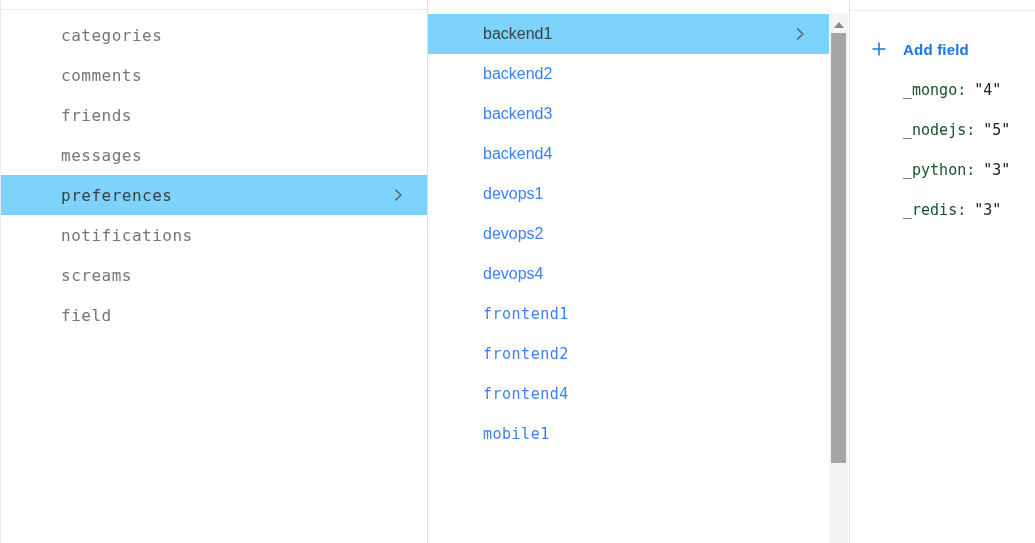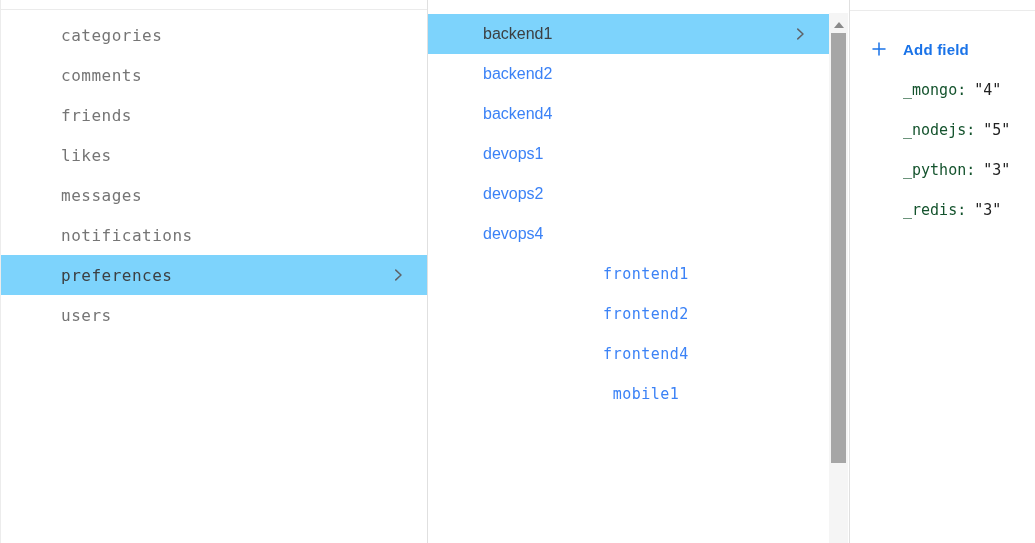--- a/index.html
+++ b/index.html
@@ -22,21 +22,21 @@
   .col-left .list{top:15px;right:0;}
   .col-mid .list{top:14px;right:20px;}
 
   .row{height:40px;display:flex;align-items:center;cursor:pointer;}
   .col-left .row{padding-left:60px;padding-right:20px;
                  font-family:"DejaVu Sans Mono","Liberation Mono",monospace;
                  font-size:16px;color:#757575;letter-spacing:.5px;}
   .col-mid .row{padding-left:55px;padding-right:20px;
                 font-size:16px;color:#3b82f6;}
   .col-mid .row.mono{font-family:"DejaVu Sans Mono","Liberation Mono",monospace;
-                     font-size:15px;letter-spacing:.5px;text-align:center;}
+                     font-size:15px;letter-spacing:.5px;}
   .row .row-label{flex:1;overflow:hidden;white-space:nowrap;}
   .row.selected{background:#7dd3fc;color:#3c4043;gap:44px;}
   .chevron{display:flex;align-items:center;flex:0 0 auto;}
 
   
   .scrollbar{position:absolute;top:13px;bottom:0;right:1px;width:19px;background:#f5f5f5;}
   .scroll-up{height:20px;display:flex;align-items:flex-end;justify-content:center;cursor:pointer;}
   .scroll-up .tri{width:0;height:0;margin-bottom:5px;
                   border-left:5px solid transparent;border-right:5px solid transparent;
                   border-bottom:6px solid #8a8a8a;}
@@ -65,54 +65,57 @@
       <div class="row">
           <span class="row-label">categories</span>
         </div>
       <div class="row">
           <span class="row-label">comments</span>
         </div>
       <div class="row">
           <span class="row-label">friends</span>
         </div>
       <div class="row">
-          <span class="row-label">likes</span>
-        </div>
-      <div class="row">
           <span class="row-label">messages</span>
-        </div>
-      <div class="row">
-          <span class="row-label">notifications</span>
         </div>
       <div class="row selected">
         <span class="row-label">preferences</span>
         <span class="chevron">
           <svg width="18" height="18" viewBox="0 0 24 24">
               <path d="M9 5.5l7 6.5-7 6.5" fill="none" stroke="#5f6368" stroke-width="2" stroke-linecap="round" stroke-linejoin="round"></path>
             </svg>
         </span>
       </div>
       <div class="row">
-          <span class="row-label">users</span>
+          <span class="row-label">notifications</span>
+        </div>
+      <div class="row">
+          <span class="row-label">screams</span>
+        </div>
+      <div class="row">
+          <span class="row-label">field</span>
         </div>
     </div>
   </section>
 
   <section class="col col-mid">
     <div class="list">
       <div class="row selected">
         <span class="row-label">backend1</span>
         <span class="chevron">
           <svg width="18" height="18" viewBox="0 0 24 24">
               <path d="M9 5.5l7 6.5-7 6.5" fill="none" stroke="#5f6368" stroke-width="2" stroke-linecap="round" stroke-linejoin="round"></path>
             </svg>
         </span>
       </div>
       <div class="row">
           <span class="row-label">backend2</span>
+        </div>
+      <div class="row">
+          <span class="row-label">backend3</span>
         </div>
       <div class="row">
           <span class="row-label">backend4</span>
         </div>
       <div class="row">
           <span class="row-label">devops1</span>
         </div>
       <div class="row">
           <span class="row-label">devops2</span>
         </div>

